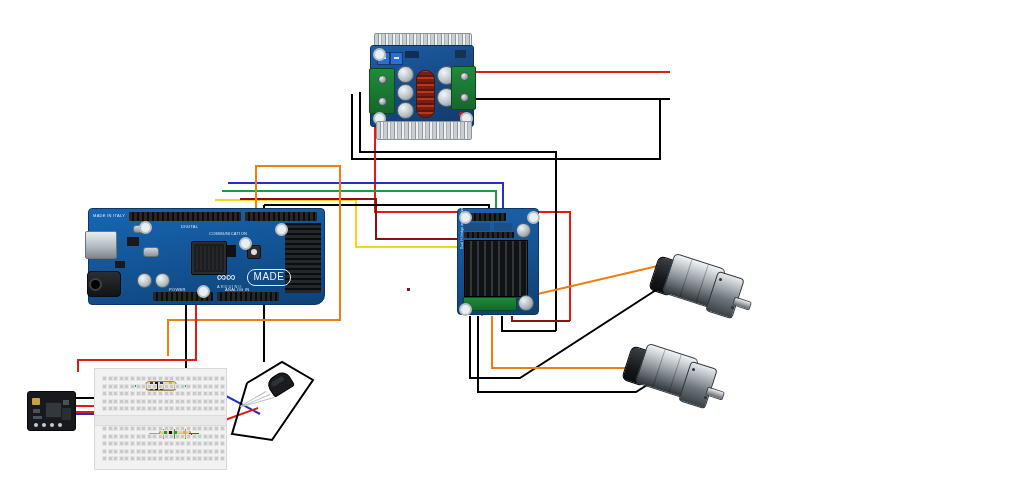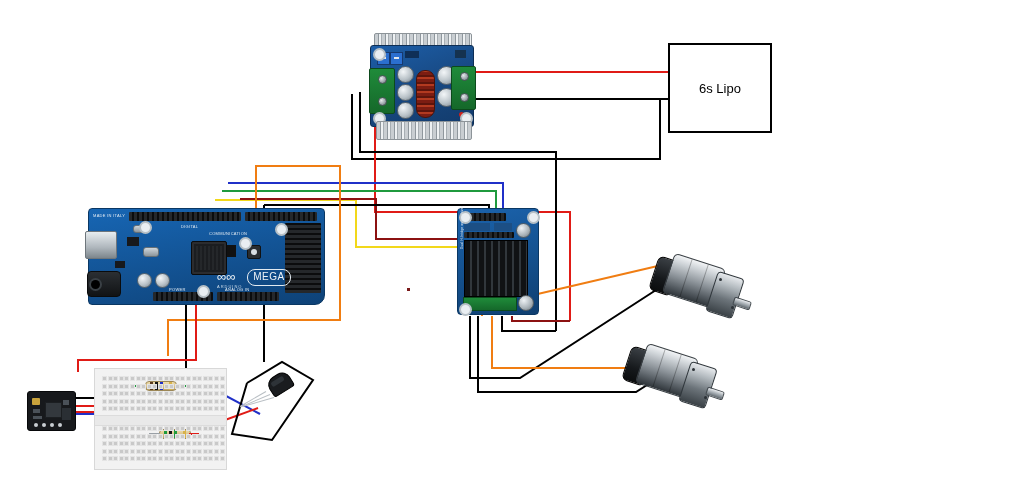--- a/index.html
+++ b/index.html
@@ -162,23 +162,20 @@
 
     <polyline points="247,383 282,362 313,380 272,440 232,434 247,383" fill="none" stroke="#000000" stroke-width="2"></polyline>
 
     <polyline points="482,316 482,300 512,300 662,265" fill="none" stroke="#f07d12" stroke-width="2"></polyline>
     <polyline points="470,316 470,378 520,378 690,268" fill="none" stroke="#000000" stroke-width="2"></polyline>
 
     <polyline points="492,316 492,368 628,368 648,354" fill="none" stroke="#f07d12" stroke-width="2"></polyline>
     <polyline points="478,316 478,392 636,392 658,378" fill="none" stroke="#000000" stroke-width="2"></polyline>
   </svg>
 
-  <div class="part battery-box" style="left:668px;top:43px;width:100px;height:86px;">
-    <span class="battery-label">6s Lipo</span>
-  </div>
 
   <div class="part buck" style="left:360px;top:33px;">
     <div class="fins top"></div>
     <div class="buck-body">
       <div class="pot" style="left:6px;top:6px;"></div>
       <div class="pot" style="left:19px;top:6px;"></div>
       <div class="smd" style="left:34px;top:5px;width:14px;height:7px;"></div>
       <div class="smd" style="left:84px;top:4px;width:11px;height:8px;background:#15324f;"></div>
 
       <div class="toroid"></div>
@@ -226,21 +223,21 @@
       <div class="cap" style="left:66px;top:64px;width:13px;height:13px;"></div>
       <div class="smd" style="left:26px;top:52px;width:10px;height:7px;background:#17191c;"></div>
       <div class="smd" style="left:38px;top:28px;width:12px;height:9px;background:#17191c;"></div>
       <div class="mnt" style="left:50px;top:12px;"></div>
       <div class="mnt" style="left:150px;top:28px;"></div>
       <div class="mnt" style="left:108px;top:76px;"></div>
       <div class="mnt" style="left:186px;top:14px;"></div>
 
       <div class="logo-inf">∞∞</div>
       <div class="logo-sub">ARDUINO</div>
-      <div class="logo-mega">MEGA</div>
+      <div class="logo-mega">MADE</div>
       <div class="silk" style="left:4px;top:4px;">MADE IN ITALY</div>
       <div class="silk" style="left:92px;top:15px;">DIGITAL</div>
       <div class="silk" style="left:120px;top:22px;">COMMUNICATION</div>
       <div class="silk" style="left:80px;top:78px;">POWER</div>
       <div class="silk" style="left:136px;top:78px;">ANALOG IN</div>
     </div>
   </div>
 
   <div class="part driver" style="left:457px;top:208px;">
     <div class="driver-body">

